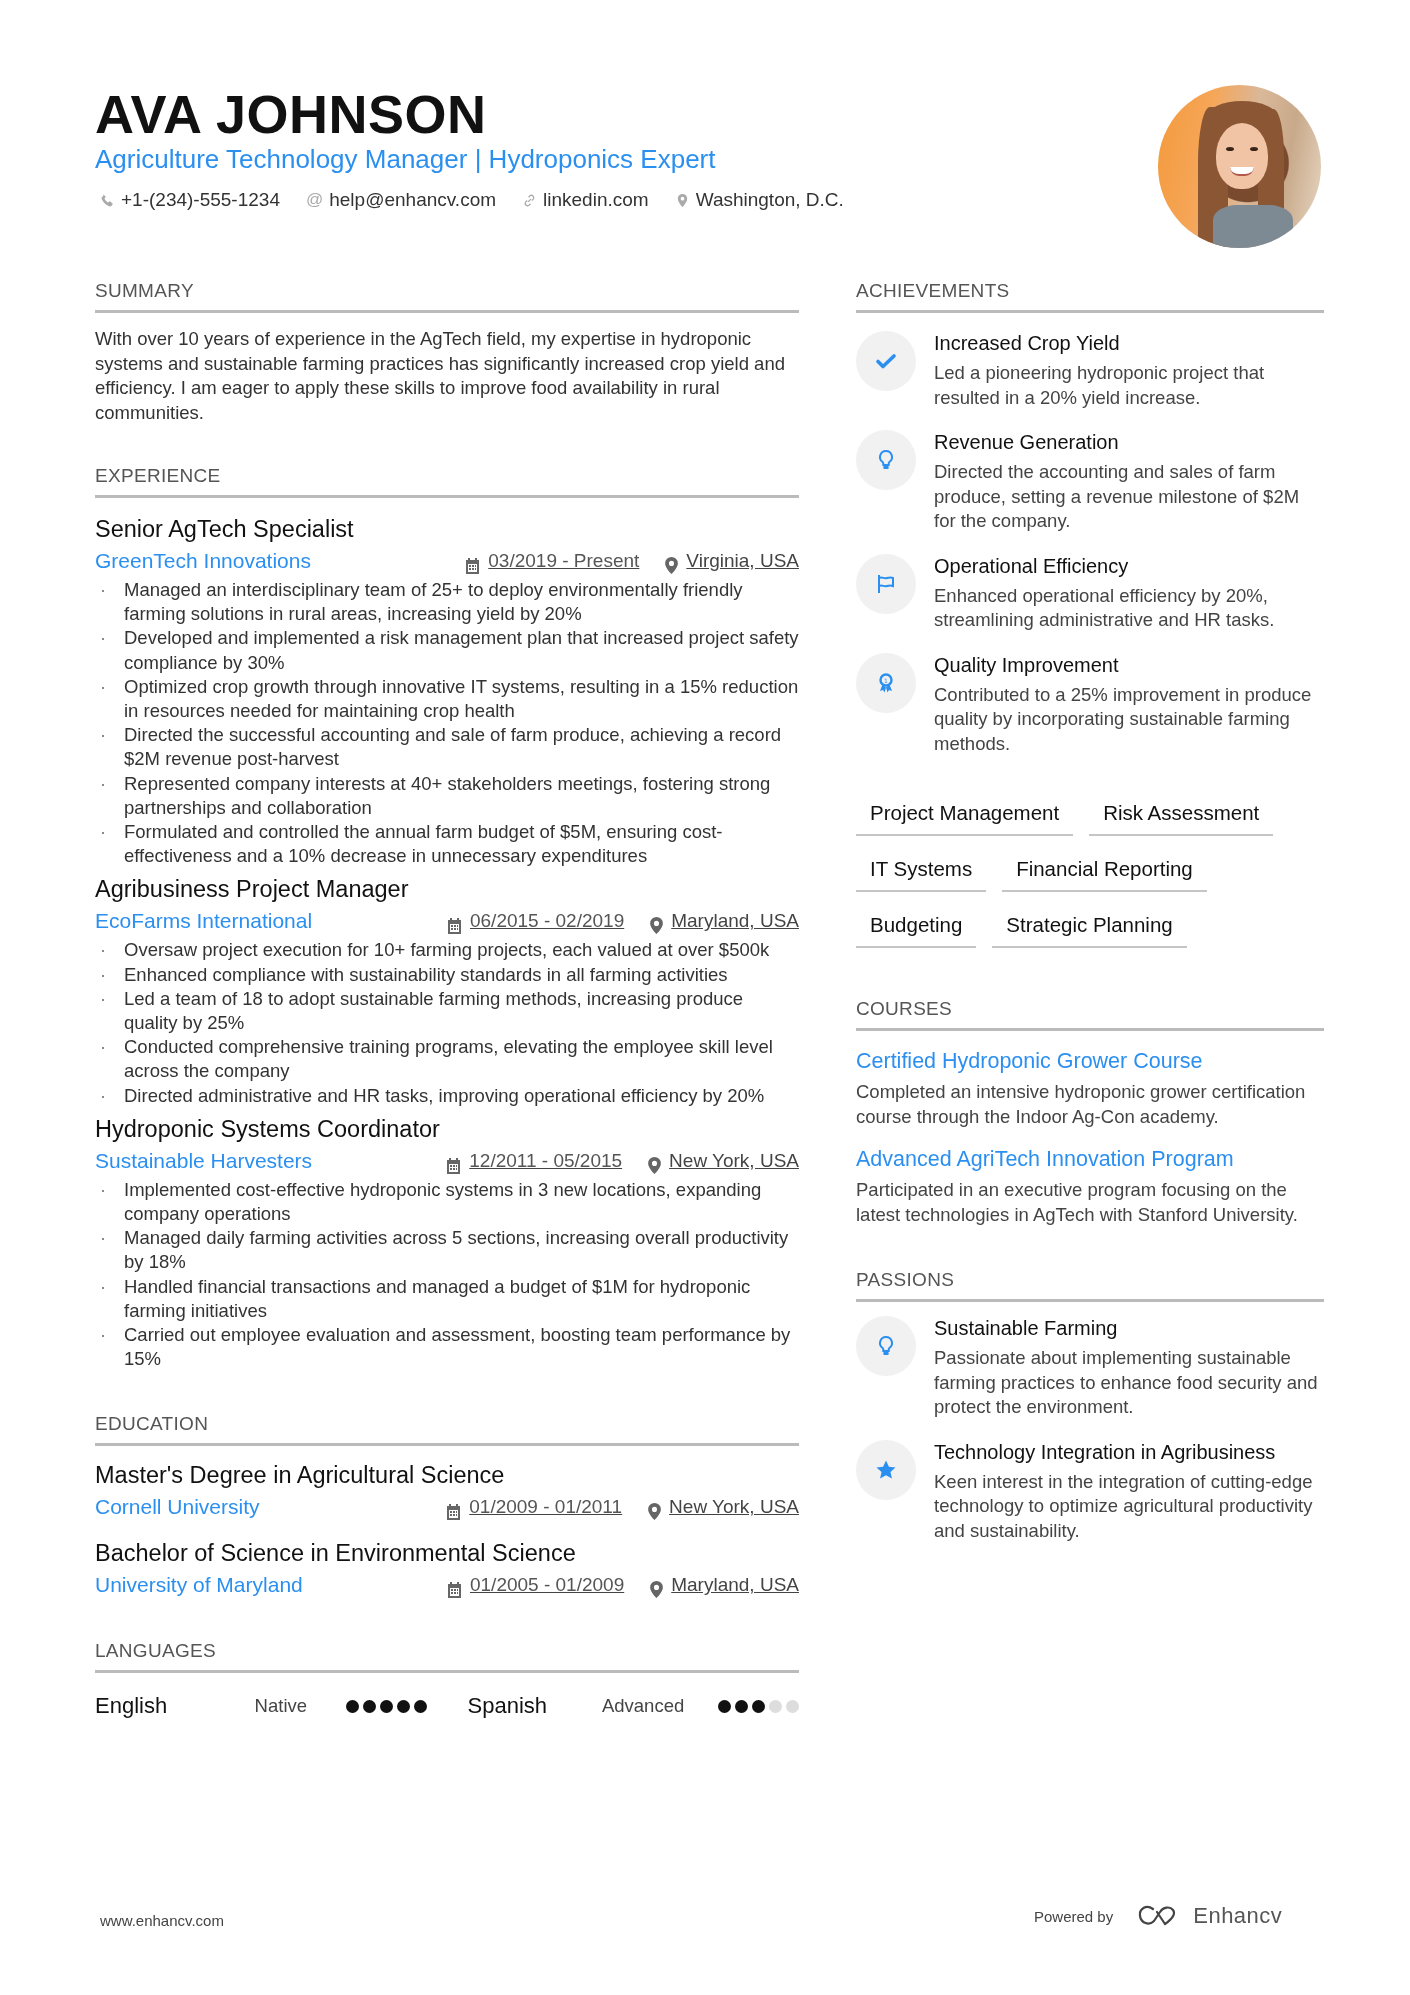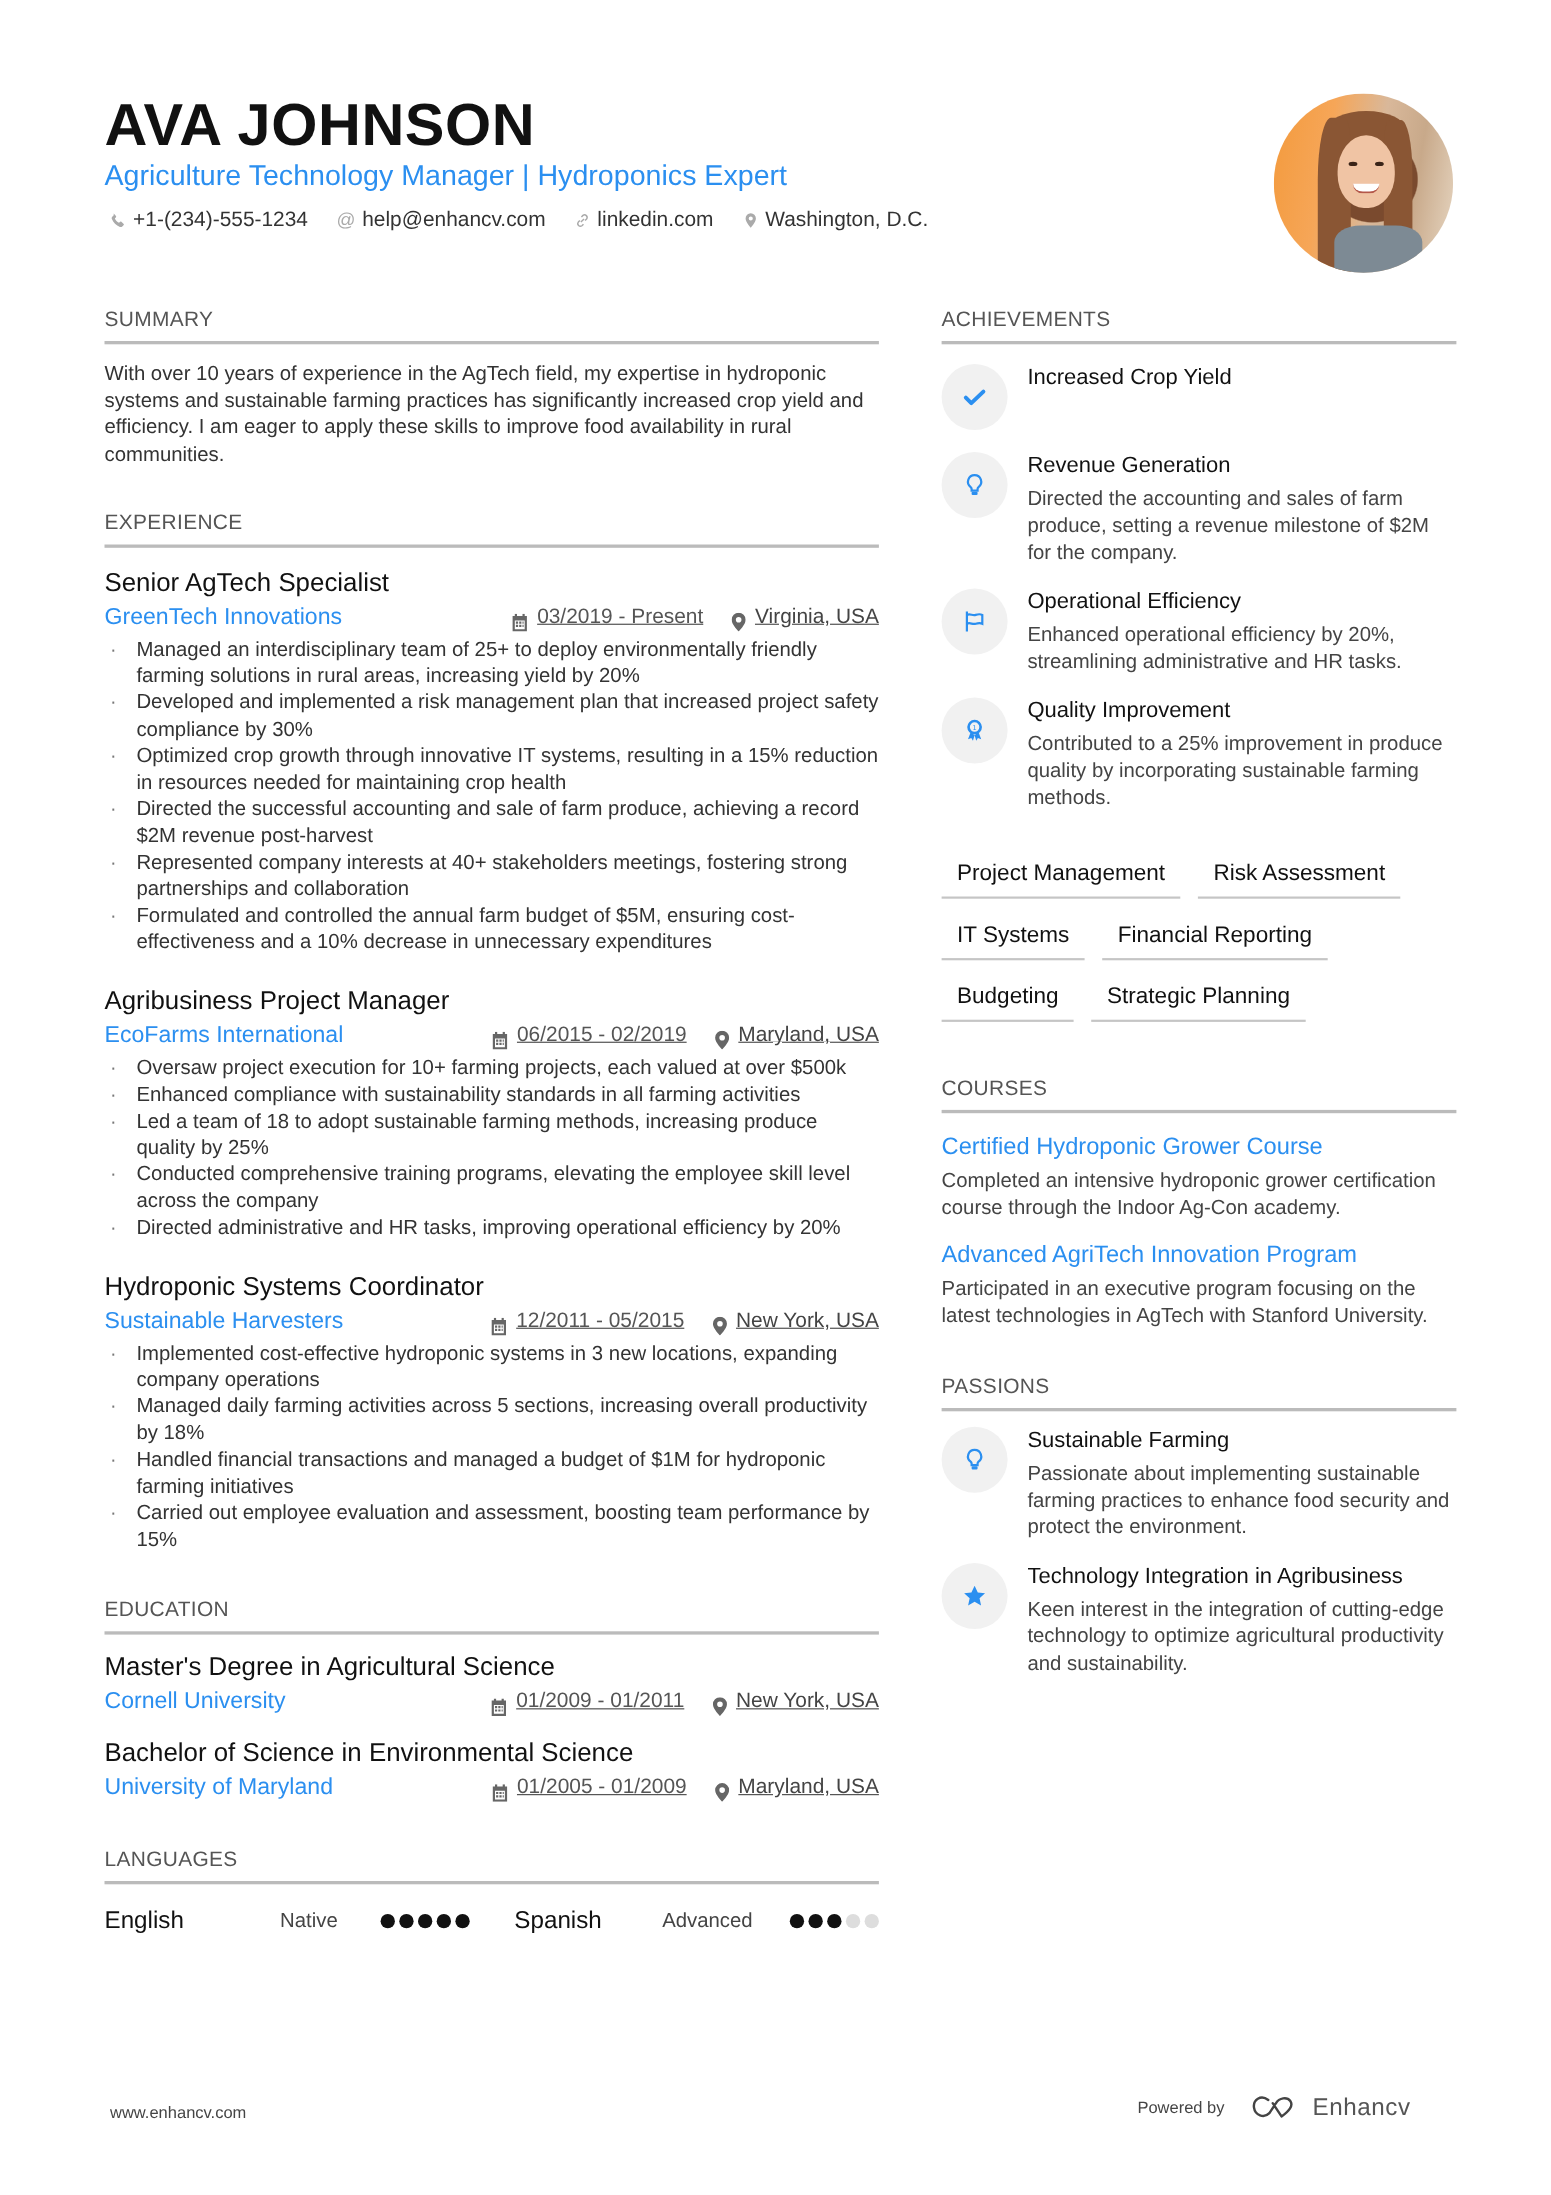--- a/index.html
+++ b/index.html
@@ -31,21 +31,21 @@
 
     
     .col-left { position: absolute; left: 95px; top: 278px; width: 704px; }
     .col-right { position: absolute; left: 856px; top: 278px; width: 468px; }
 
     .sec-title { font-size: 19px; color: #555; letter-spacing: 0.3px; line-height: 26px; padding-bottom: 6px; border-bottom: 3px solid #bbbbbb; text-transform: uppercase; }
 
     .summary-text { font-size: 18.5px; line-height: 24.5px; color: #333; margin-top: 14px; }
 
     
-    .job { margin-top: 26px; }
+    .job { margin-top: 6px; }
     .job-title { font-size: 23.5px; color: #111; line-height: 30px; }
     .job-meta { display: flex; align-items: center; justify-content: space-between; margin-top: 4px; line-height: 26px; }
     .company { font-size: 21px; color: #2b8ff0; white-space: nowrap; }
     .meta-right { display: flex; align-items: center; gap: 26px; font-size: 19px; color: #444; white-space: nowrap; }
     .meta-item { display: flex; align-items: flex-end; gap: 8px; text-decoration: underline; }
     .meta-item .dt { color: #555; }
     .ic-cal, .ic-pin { display: inline-flex; align-items: center; }
     .ic-cal svg, .ic-pin svg { fill: #666; }
     .bullets { list-style: none; margin-top: 4px; }
     .bullets li { position: relative; padding-left: 29px; font-size: 18.5px; line-height: 24.2px; color: #333; }
@@ -326,20 +326,21 @@
       <div class="sec-title">ACHIEVEMENTS</div>
 
       <div class="ach" style="margin-top:16px;">
         <div class="ach-icon">
           <svg viewBox="0 0 24 24">
               <path d="M4 12.5l5 5L20 7" stroke="#2b8ff0" stroke-width="3.6" fill="none" stroke-linecap="round" stroke-linejoin="round"></path>
             </svg>
         </div>
         <div class="ach-body">
           <div class="ach-title">Increased Crop Yield</div>
+          <div class="ach-desc">Led a pioneering hydroponic project that resulted in a 20% yield increase.</div>
         </div>
       </div>
 
       <div class="ach">
         <div class="ach-icon">
           <svg viewBox="0 0 24 24">
               <path d="M12 3a6 6 0 00-3.6 10.8c.6.5.9 1.1.9 1.8V17h5.4v-1.4c0-.7.3-1.3.9-1.8A6 6 0 0012 3z" stroke="#2b8ff0" stroke-width="2" fill="none"></path>
               <rect x="9.3" y="18" width="5.4" height="3" rx="1" fill="#2b8ff0"></rect>
             </svg>
         </div>

